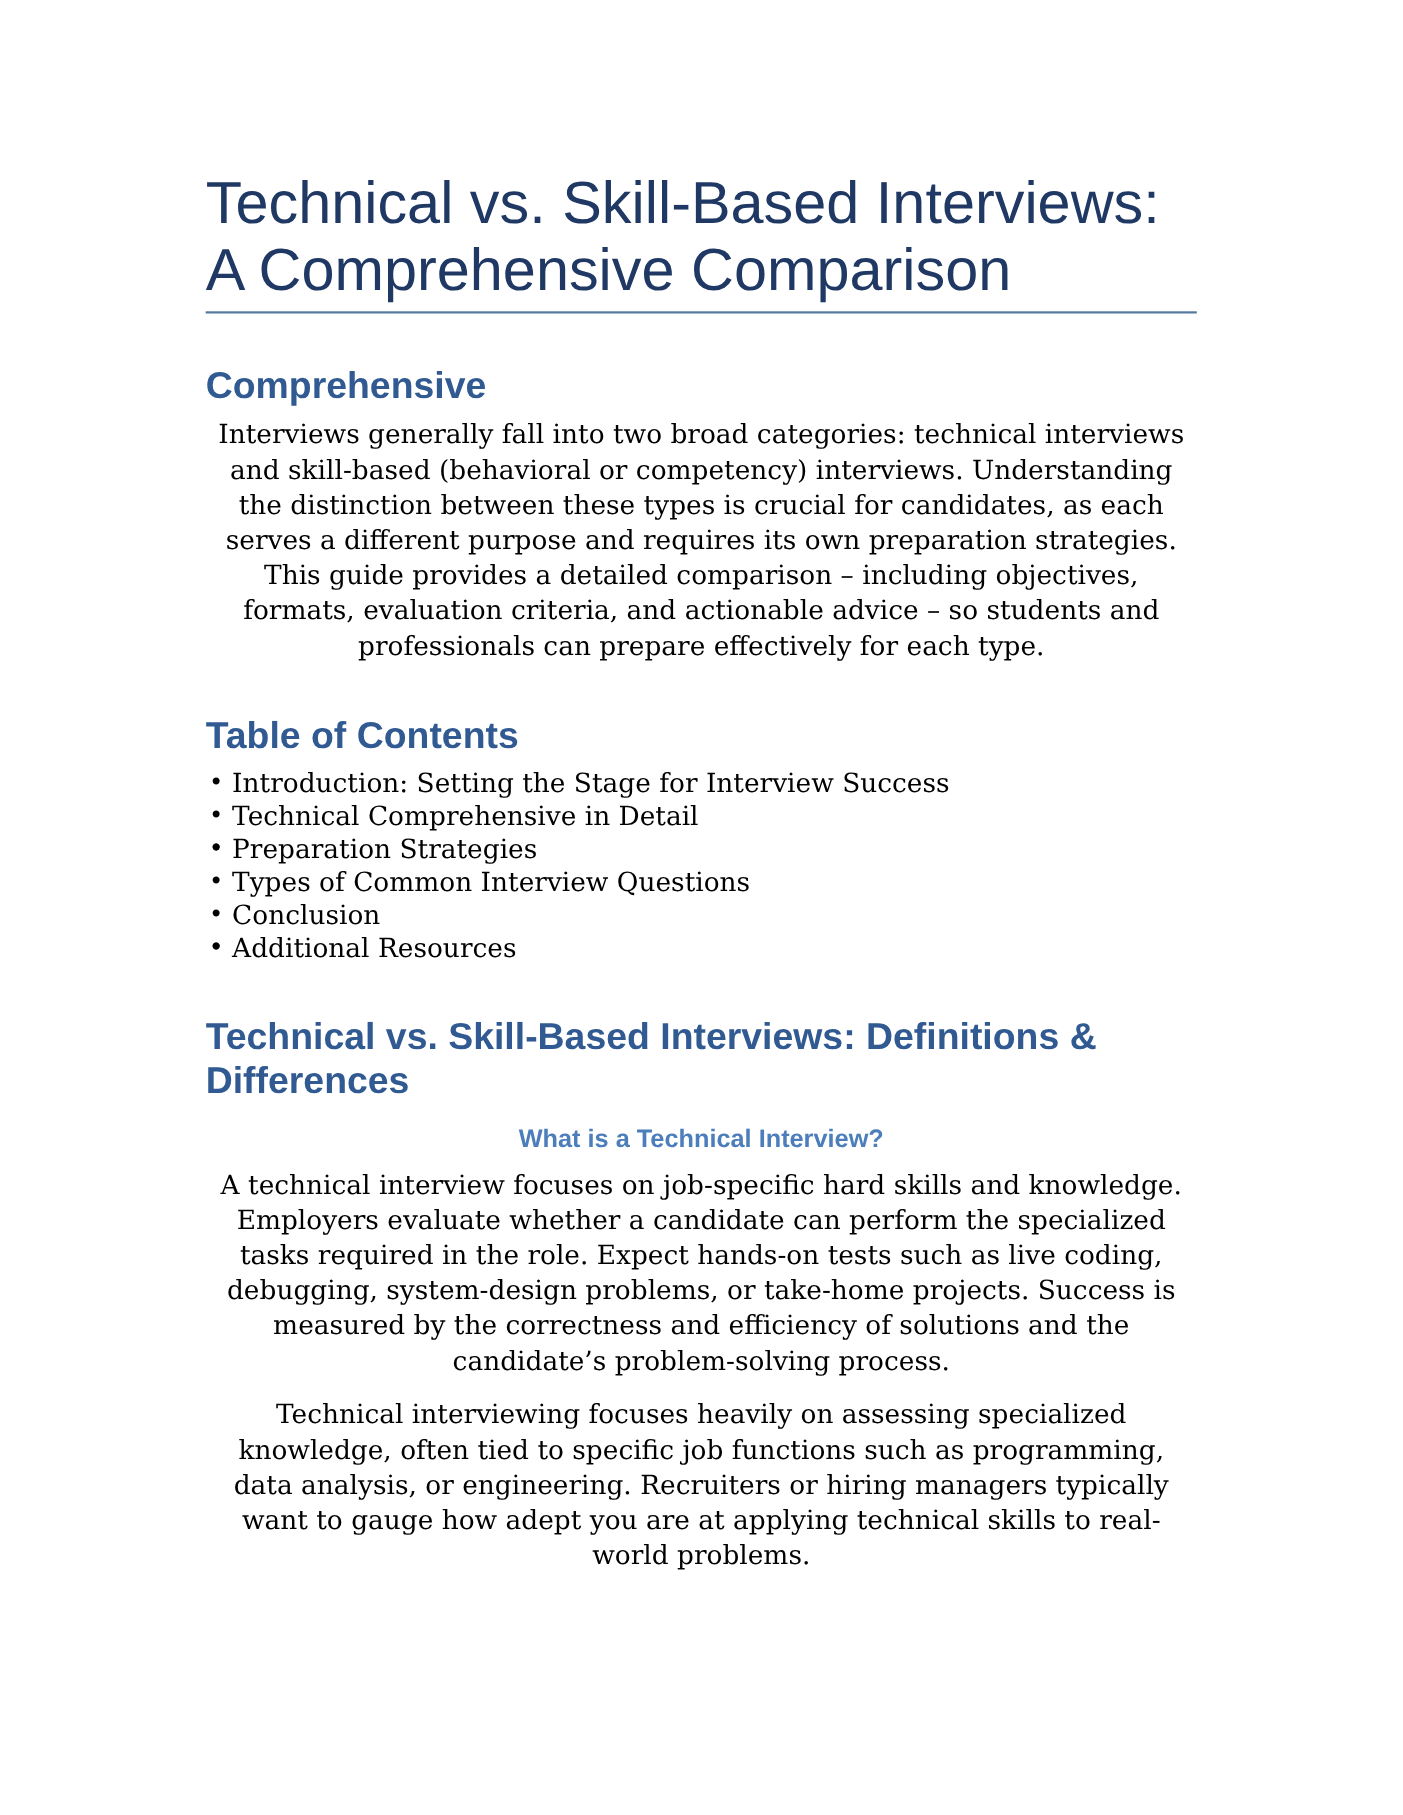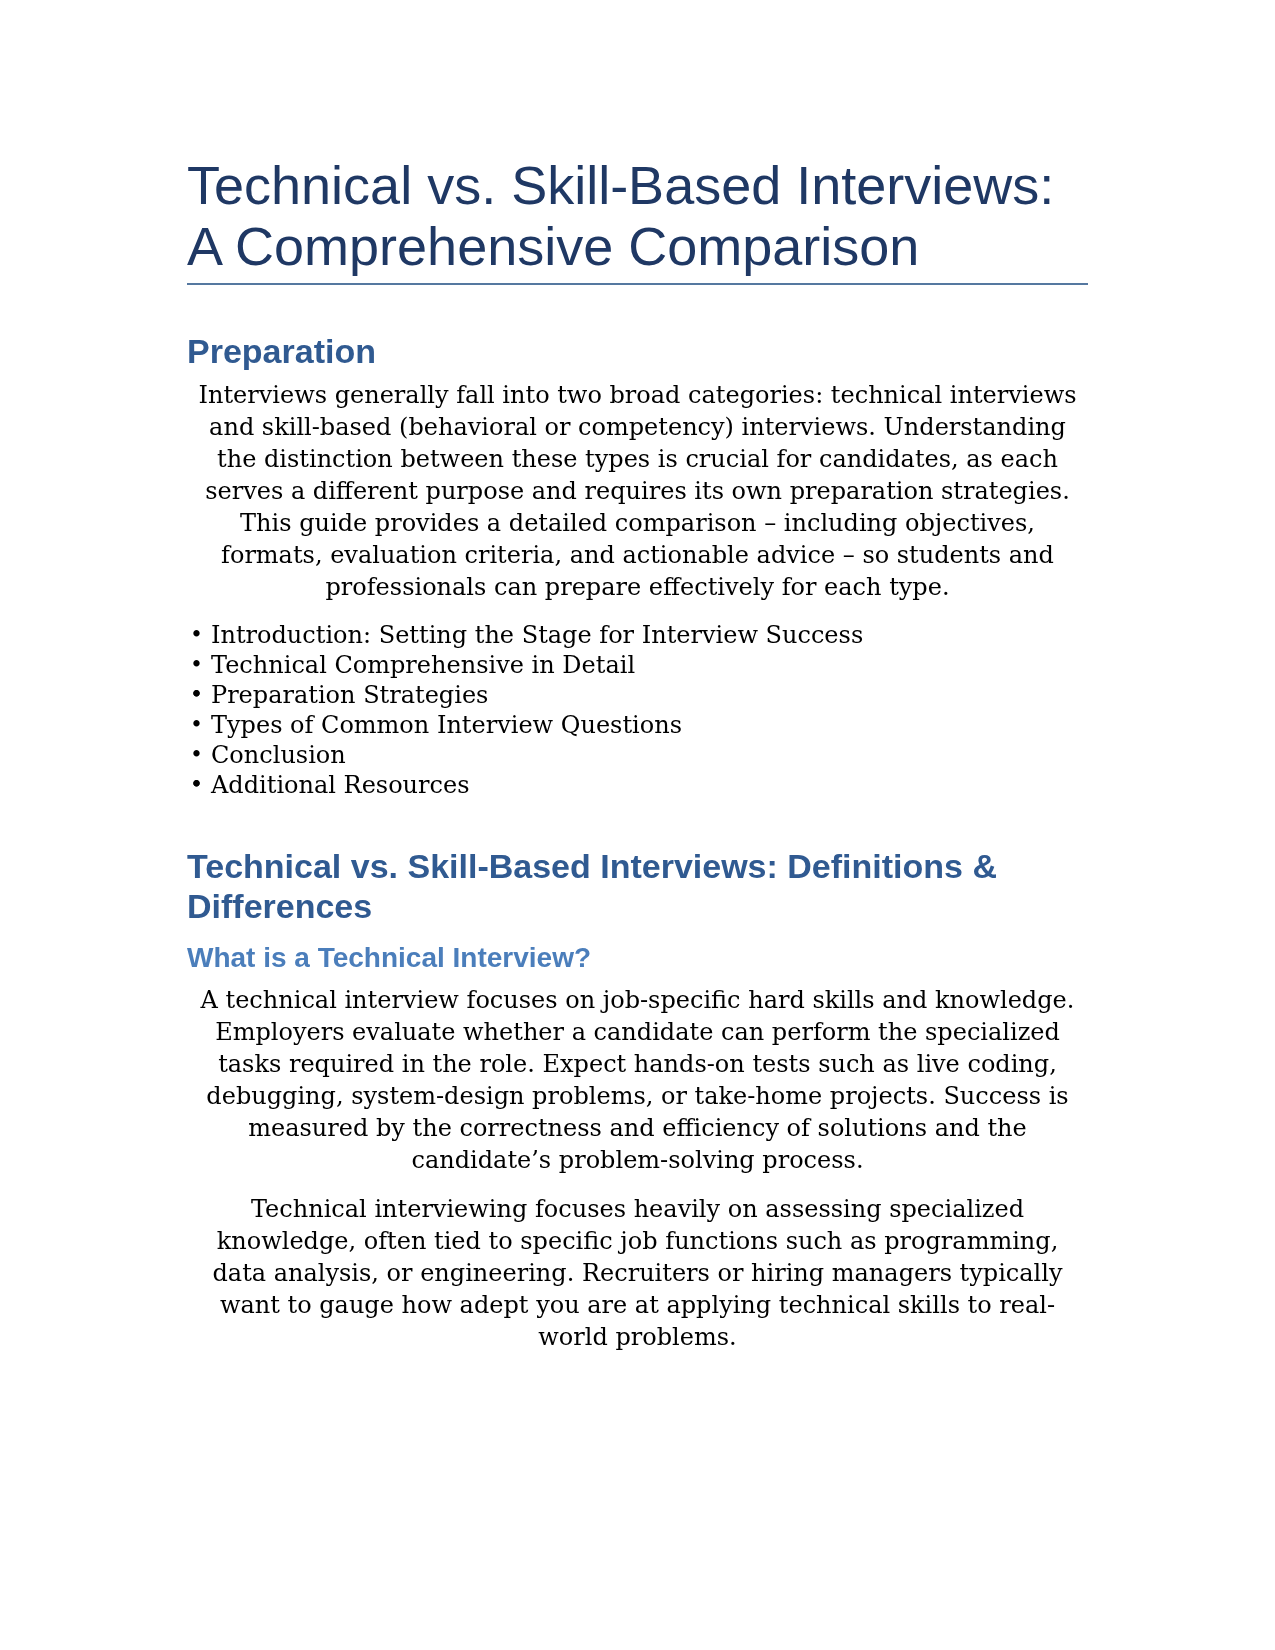--- a/index.html
+++ b/index.html
@@ -36,24 +36,25 @@
     font-family: "Liberation Sans", sans-serif;
     font-weight: 700;
     font-size: 34px;
     line-height: 40px;
     color: #305A91;
     margin: 46px 0 8px 0;
   }
   h3.subsection-heading {
     font-family: "Liberation Sans", sans-serif;
     font-weight: 700;
-    font-size: 28px;
+    font-size: 23px;
     line-height: 36px;
     color: #4B7EBB;
     margin: 14px 0 8px 0;
+    text-align: center;
   }
   p.body-text {
     font-size: 24px;
     line-height: 32px;
     margin: 0 0 17px 0;
     text-align: center;
   }
   ul.toc-list {
     list-style: none;
     margin: 0;
@@ -73,24 +74,25 @@
   }
 </style>
 </head>
 <body>
 
 <div class="page">
   <div class="content">
 
     <h1 class="doc-title">Technical vs. Skill-Based Interviews: A Comprehensive Comparison</h1>
 
-    <h2 class="section-heading">Preparation</h2>
+    <h2 class="section-heading">Comprehensive</h2>
 
     <p class="body-text">Interviews generally fall into two broad categories: technical interviews and skill-based (behavioral or competency) interviews. Understanding the distinction between these types is crucial for candidates, as each serves a different purpose and requires its own preparation strategies. This guide provides a detailed comparison – including objectives, formats, evaluation criteria, and actionable advice – so students and professionals can prepare effectively for each type.</p>
 
+    <h2 class="section-heading">Table of Contents</h2>
 
     <ul class="toc-list">
       <li>
         <span class="bullet">•</span>
         <span>Introduction: Setting the Stage for Interview Success</span>
       </li>
       <li>
         <span class="bullet">•</span>
         <span>Technical Comprehensive in Detail</span>
       </li>

